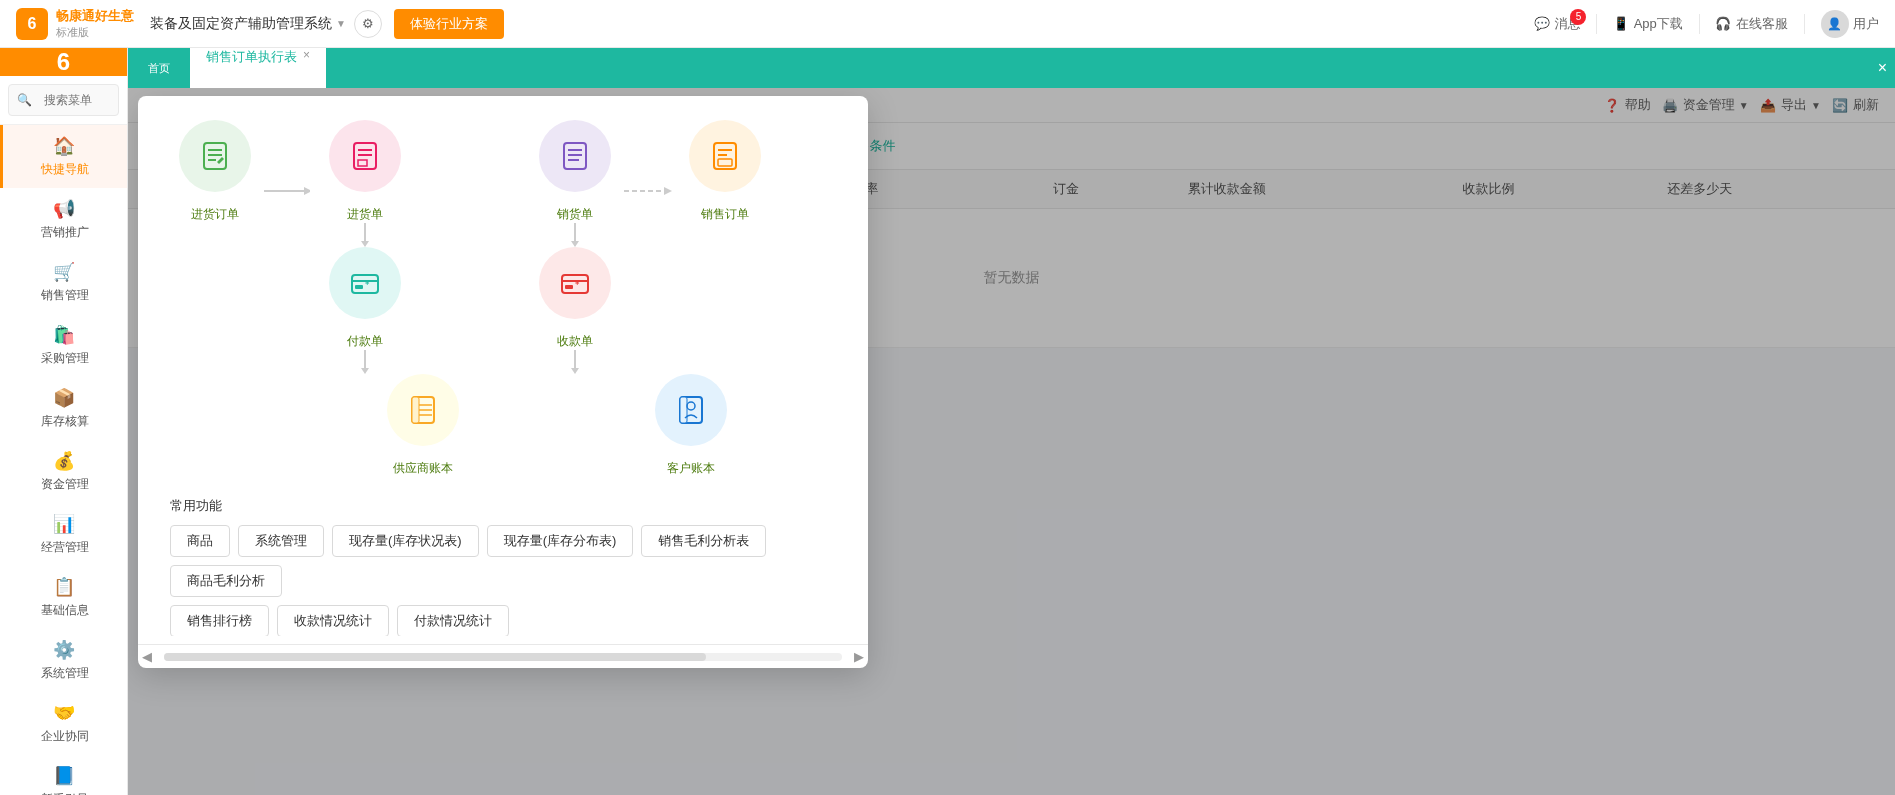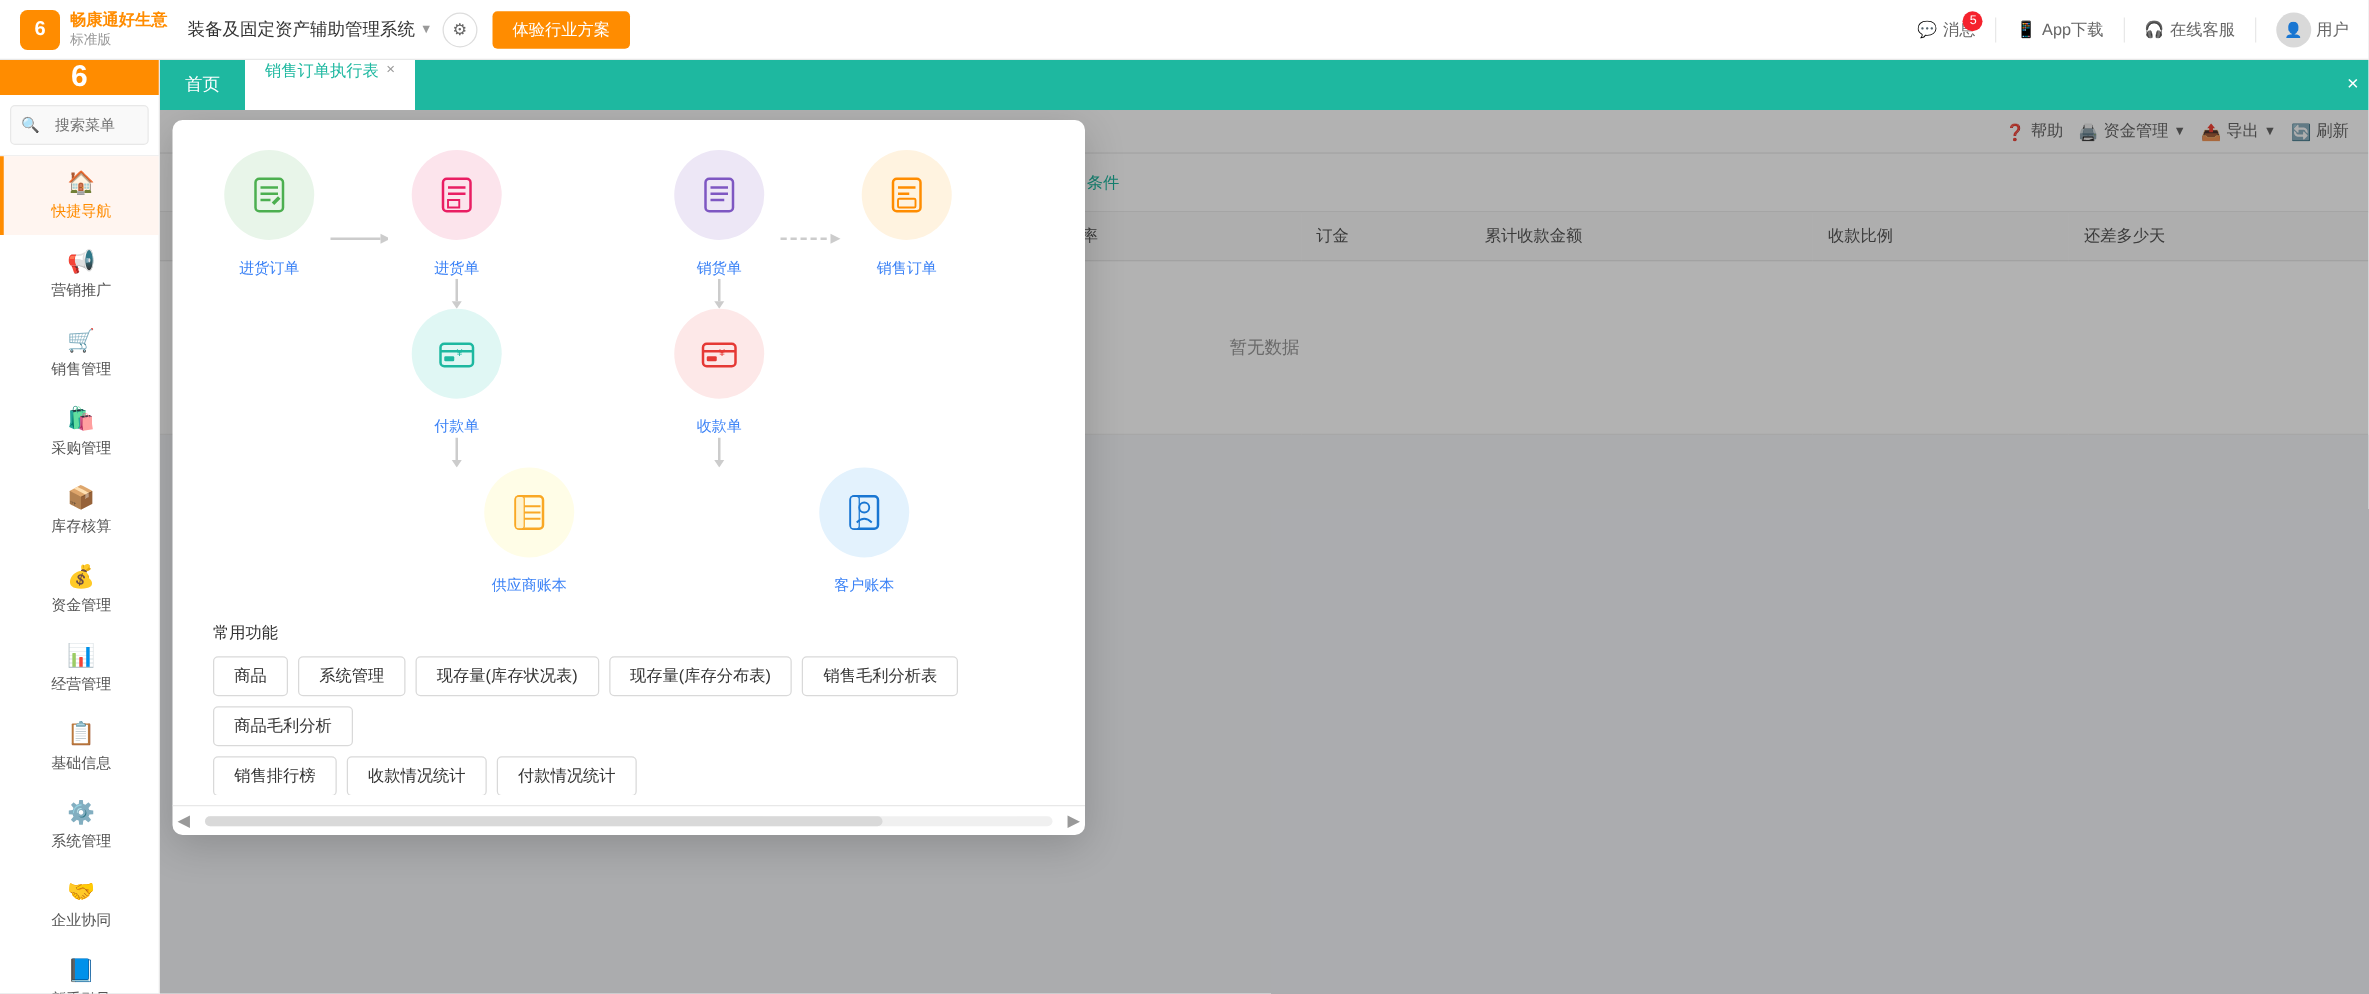--- a/index.html
+++ b/index.html
@@ -34,21 +34,21 @@
     .sidebar-search input { width: 100%; padding: 4px 8px; border: 1px solid #e8e8e8; border-radius: 4px; font-size: 12px; color: #999; }
     .sidebar-item { display: flex; flex-direction: column; align-items: center; padding: 10px 0; cursor: pointer; color: #555; font-size: 12px; gap: 4px; border-left: 3px solid transparent; }
     .sidebar-item.active { background: #fff5f0; color: #ff8c00; border-left-color: #ff8c00; }
     .sidebar-item .icon { font-size: 18px; }
     .sidebar-item .label { font-size: 12px; }
 
     
     .tab { padding: 0 16px; height: 40px; display: flex; align-items: flex-start; background: rgba(255,255,255,0.15); color: #fff; cursor: pointer; font-size: 13px; gap: 6px; }
     .tab.active { background: #fff; color: #1eb8a0; }
     .tab-close { font-size: 12px; color: #999; cursor: pointer; }
-    .tab-home { padding: 0 20px; height: 34px; display: flex; align-items: center; color: #fff; cursor: pointer; font-size: 14px; }
+    .tab-home { padding: 0 20px; height: 34px; display: flex; align-items: center; color: #fff; cursor: pointer; font-size: 11px; }
     .tab-bar-right { margin-left: auto; padding-right: 8px; color: #fff; font-size: 16px; cursor: pointer; }
 
     
     .content-header { background: #fff; padding: 8px 16px; display: flex; align-items: center; justify-content: flex-end; gap: 12px; border-bottom: 1px solid #e8e8e8; }
     .content-header-btn { display: flex; align-items: center; gap: 4px; color: #666; font-size: 13px; cursor: pointer; }
 
     
     .filter-row { background: #fff; padding: 8px 16px; display: flex; align-items: center; gap: 12px; border-bottom: 1px solid #e8e8e8; flex-wrap: wrap; }
     .filter-input { border: 1px solid #d9d9d9; border-radius: 4px; padding: 4px 8px; font-size: 13px; color: #999; width: 160px; }
     .filter-select { border: 1px solid #d9d9d9; border-radius: 4px; padding: 4px 8px; font-size: 13px; color: #333; min-width: 120px; }
@@ -68,21 +68,21 @@
     .modal-body { padding: 24px 32px 16px 32px; overflow-y: auto; max-height: 540px; }
     .flow-circle { width: 72px; height: 72px; border-radius: 50%; display: flex; align-items: center; justify-content: center; font-size: 28px; margin-bottom: 8px; }
     .flow-circle.green { background: #e8f5e9; color: #4caf50; }
     .flow-circle.pink { background: #fce4ec; color: #e91e63; }
     .flow-circle.purple { background: #ede7f6; color: #7e57c2; }
     .flow-circle.orange { background: #fff3e0; color: #ff8c00; }
     .flow-circle.teal { background: #e0f7f4; color: #1eb8a0; }
     .flow-circle.red { background: #fde8e8; color: #e53935; }
     .flow-circle.yellow { background: #fffde7; color: #f9a825; }
     .flow-circle.blue { background: #e3f2fd; color: #1976d2; }
-    .flow-label { font-size: 12px; color: #3b82f6; text-align: center; }
+    .flow-label { font-size: 12px; color: #4d7c0f; text-align: center; }
 
     
     .common-funcs { margin-top: 8px; }
     .common-funcs-title { font-size: 13px; color: #333; margin-bottom: 10px; font-weight: 500; }
     .func-buttons { display: flex; flex-wrap: wrap; gap: 8px; margin-bottom: 8px; }
     .func-btn { border: 1px solid #d9d9d9; background: #fff; border-radius: 4px; padding: 6px 16px; font-size: 13px; color: #333; cursor: pointer; }
 
     
     .modal-scroll { display: flex; align-items: center; padding: 4px 0; border-top: 1px solid #e8e8e8; margin-top: 8px; }
     .scroll-track { flex: 1; height: 8px; background: #f0f0f0; border-radius: 4px; margin: 0 8px; position: relative; }

